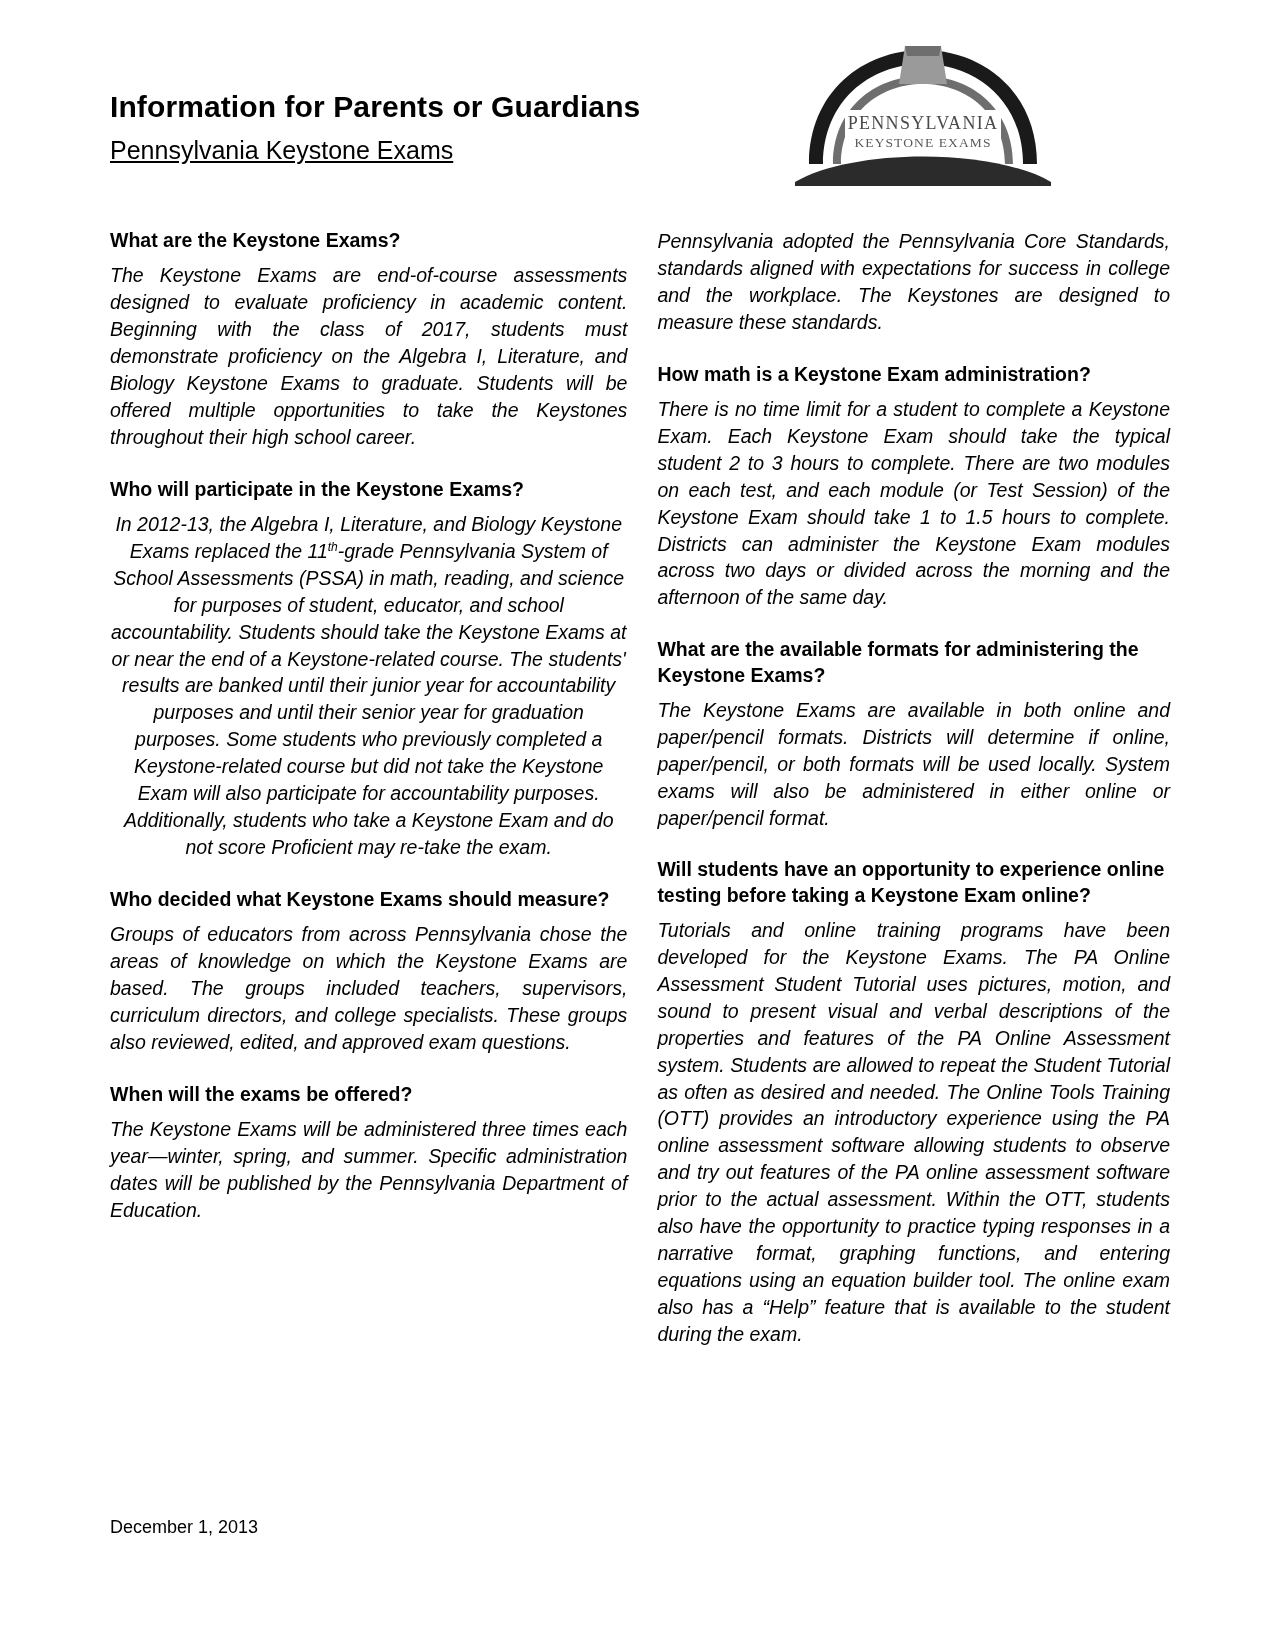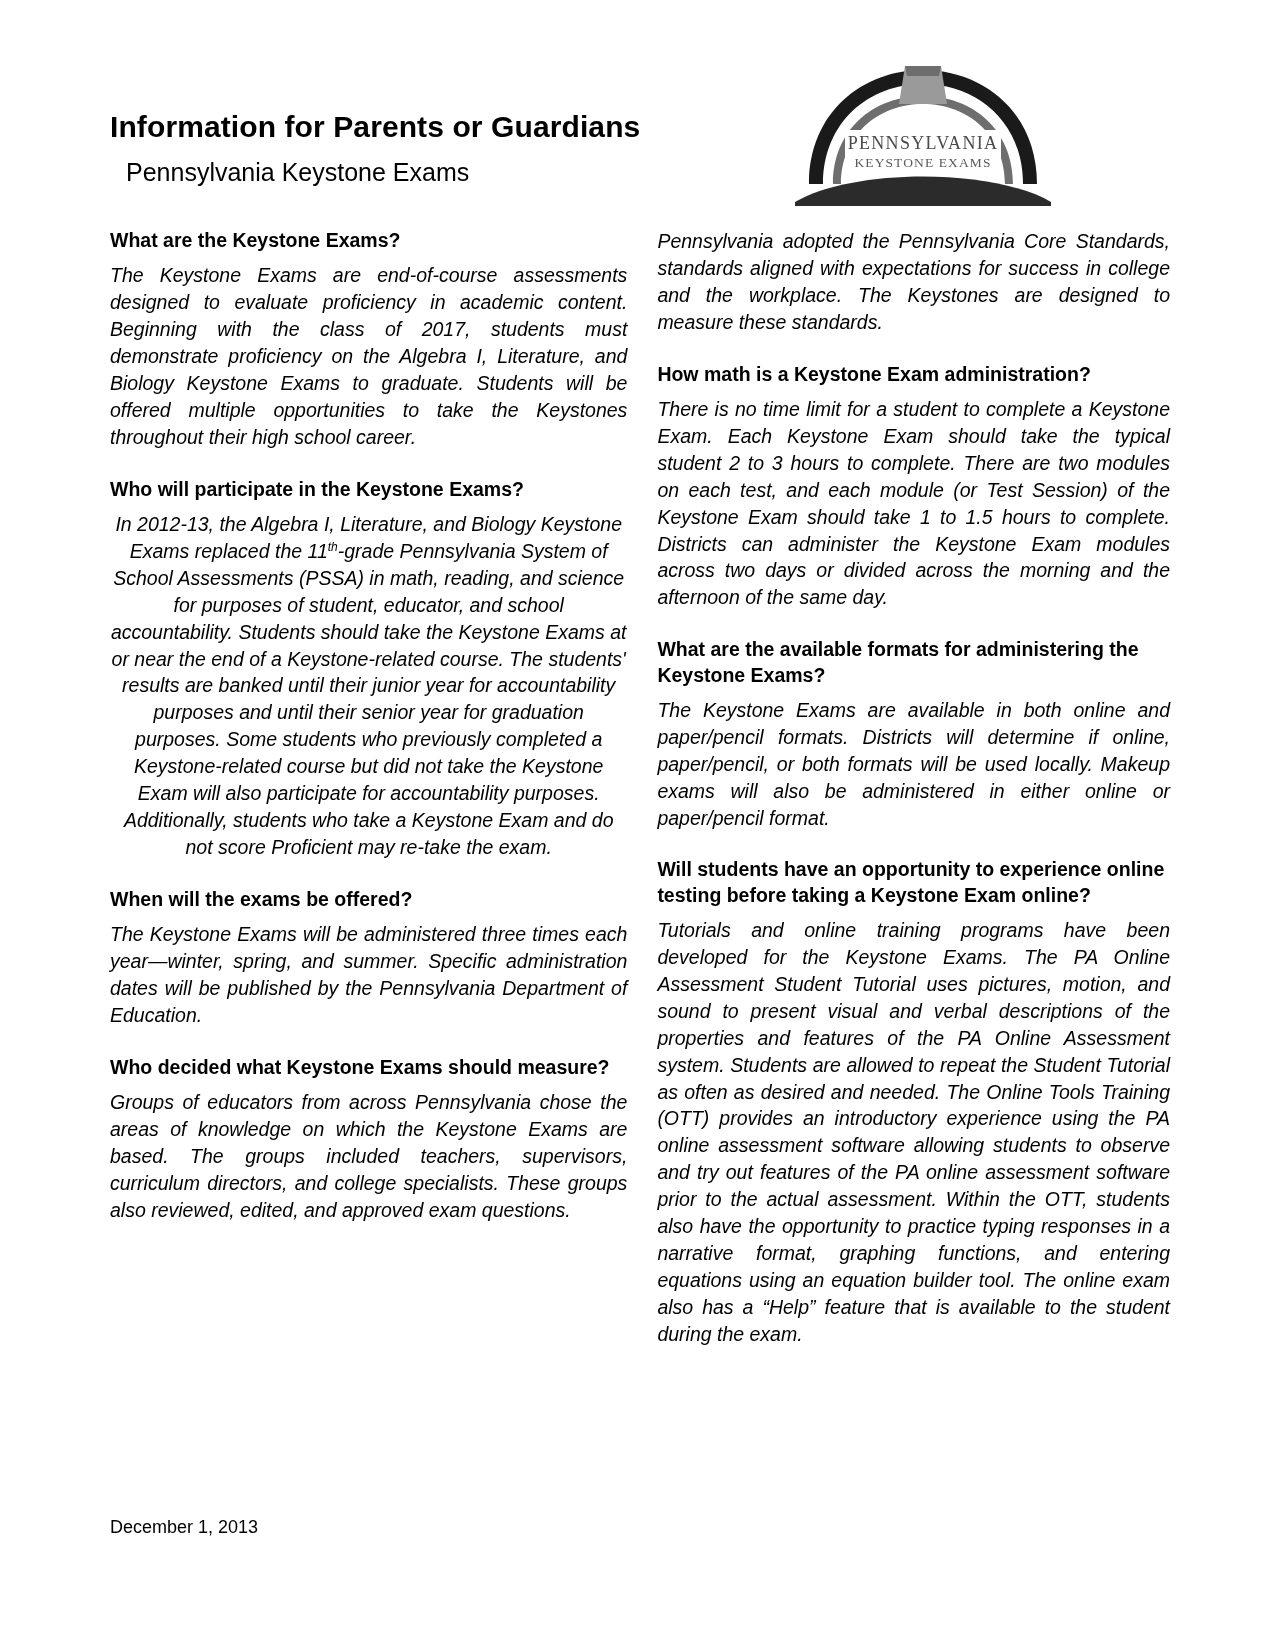--- a/index.html
+++ b/index.html
@@ -14,21 +14,21 @@
     color: #000000;
     position: relative;
     overflow: hidden;
   }
   .page {
     position: absolute;
     left: 0; top: 0;
     width: 1275px;
     height: 1650px;
     box-sizing: border-box;
-    padding: 96px 110px 40px 110px;
+    padding: 76px 110px 40px 110px;
   }
   
   .header {
     position: relative;
     height: 150px;
   }
   .title-block {
     position: absolute;
     left: 0;
     top: 14px;
@@ -37,22 +37,23 @@
   .doc-title {
     font-size: 30px;
     font-weight: bold;
     letter-spacing: 0.1px;
     margin: 0 0 14px 0;
     line-height: 1.1;
   }
   .doc-subtitle {
     font-size: 25px;
     font-weight: normal;
-    margin: 16px;
+    margin: 0;
     line-height: 1.1;
+    text-decoration: underline;
   }
   
   .logo {
     position: absolute;
     right: 112px;
     top: -40px;
     width: 260px;
     height: 150px;
     text-align: right;
   }
@@ -133,45 +134,45 @@
         <h2 class="q">What are the Keystone Exams?</h2>
         <p class="a">The Keystone Exams are end-of-course assessments designed to evaluate proficiency in academic content. Beginning with the class of 2017, students must demonstrate proficiency on the Algebra I, Literature, and Biology Keystone Exams to graduate. Students will be offered multiple opportunities to take the Keystones throughout their high school career.</p>
       </div>
 
       <div class="sec">
         <h2 class="q">Who will participate in the Keystone Exams?</h2>
         <p class="a left-align"><span>In 2012-13, the Algebra I, Literature, and Biology Keystone Exams replaced the 11</span><sup>th</sup><span>-grade Pennsylvania System of School Assessments (PSSA) in math, reading, and science for purposes of student, educator, and school accountability.  Students should take the Keystone Exams at or near the end of a Keystone-related course. The students' results are banked until their junior year for accountability purposes and until their senior year for graduation purposes. Some students who previously completed a Keystone-related course but did not take the Keystone Exam will also participate for accountability purposes.  Additionally, students who take a Keystone Exam and do not score Proficient may re-take the exam.</span></p>
       </div>
 
       <div class="sec">
-        <h2 class="q">When will the exams be offered?</h2>
-        <p class="a">The Keystone Exams will be administered three times each year—winter, spring, and summer. Specific administration dates will be published by the Pennsylvania Department of Education.</p>
+        <h2 class="q">Who decided what Keystone Exams should measure?</h2>
+        <p class="a">Groups of educators from across Pennsylvania chose the areas of knowledge on which the Keystone Exams are based. The groups included teachers, supervisors, curriculum directors, and college specialists. These groups also reviewed, edited, and approved exam questions.</p>
       </div>
 
       <div class="sec">
-        <h2 class="q">Who decided what Keystone Exams should measure?</h2>
-        <p class="a">Groups of educators from across Pennsylvania chose the areas of knowledge on which the Keystone Exams are based. The groups included teachers, supervisors, curriculum directors, and college specialists. These groups also reviewed, edited, and approved exam questions.</p>
+        <h2 class="q">When will the exams be offered?</h2>
+        <p class="a">The Keystone Exams will be administered three times each year—winter, spring, and summer. Specific administration dates will be published by the Pennsylvania Department of Education.</p>
       </div>
 
     </div>
 
     <div class="col right">
 
       <div class="sec">
         <p class="a">Pennsylvania adopted the Pennsylvania Core Standards, standards aligned with expectations for success in college and the workplace. The Keystones are designed to measure these standards.</p>
       </div>
 
       <div class="sec">
         <h2 class="q">How math is a Keystone Exam administration?</h2>
         <p class="a">There is no time limit for a student to complete a Keystone Exam. Each Keystone Exam should take the typical student 2 to 3 hours to complete. There are two modules on each test, and each module (or Test Session) of the Keystone Exam should take 1 to 1.5 hours to complete. Districts can administer the Keystone Exam modules across two days or divided across the morning and the afternoon of the same day.</p>
       </div>
 
       <div class="sec">
         <h2 class="q">What are the available formats for administering the Keystone Exams?</h2>
-        <p class="a">The Keystone Exams are available in both online and paper/pencil formats. Districts will determine if online, paper/pencil, or both formats will be used locally. Makeup exams will also be administered in either online or paper/pencil format.</p>
+        <p class="a">The Keystone Exams are available in both online and paper/pencil formats. Districts will determine if online, paper/pencil, or both formats will be used locally. System exams will also be administered in either online or paper/pencil format.</p>
       </div>
 
       <div class="sec">
         <h2 class="q">Will students have an opportunity to experience online testing before taking a Keystone Exam online?</h2>
         <p class="a">Tutorials and online training programs have been developed for the Keystone Exams. The PA Online Assessment Student Tutorial uses pictures, motion, and sound to present visual and verbal descriptions of the properties and features of the PA Online Assessment system. Students are allowed to repeat the Student Tutorial as often as desired and needed. The Online Tools Training (OTT) provides an introductory experience using the PA online assessment software allowing students to observe and try out features of the PA online assessment software prior to the actual assessment. Within the OTT, students also have the opportunity to practice typing responses in a narrative format, graphing functions, and entering equations using an equation builder tool. The online exam also has a “Help” feature that is available to the student during the exam.</p>
       </div>
 
     </div>
 
   </div>

